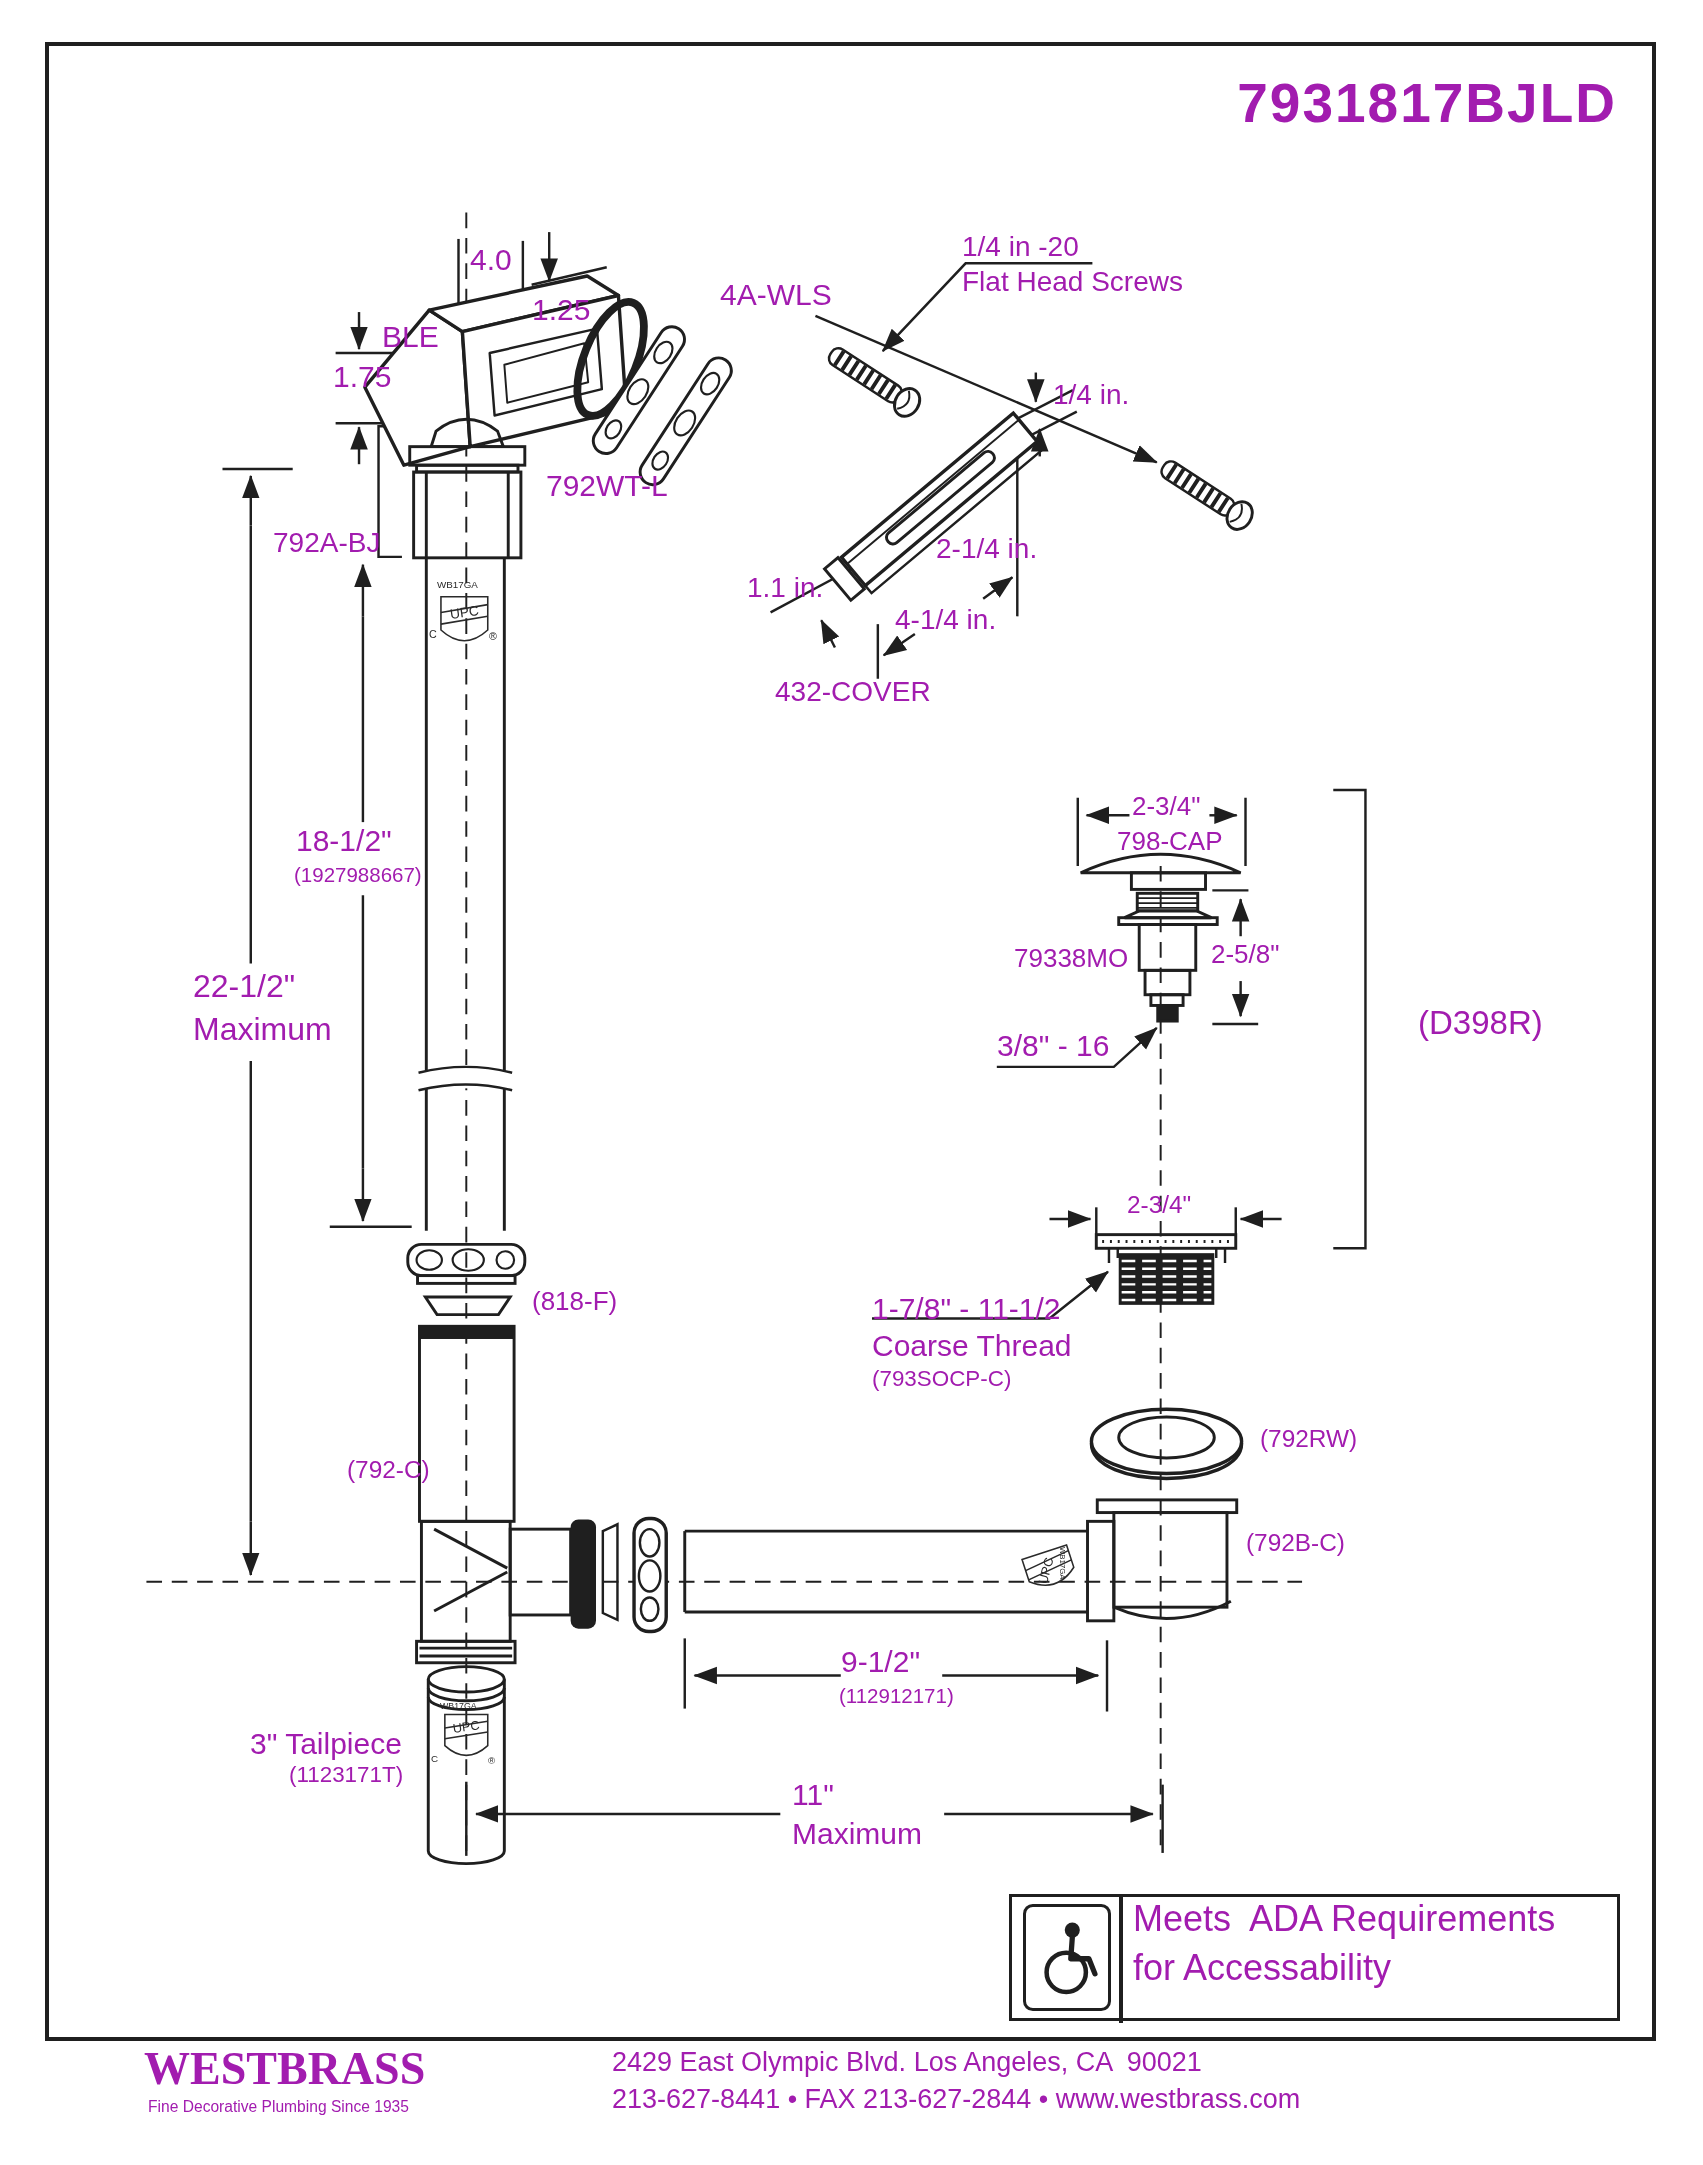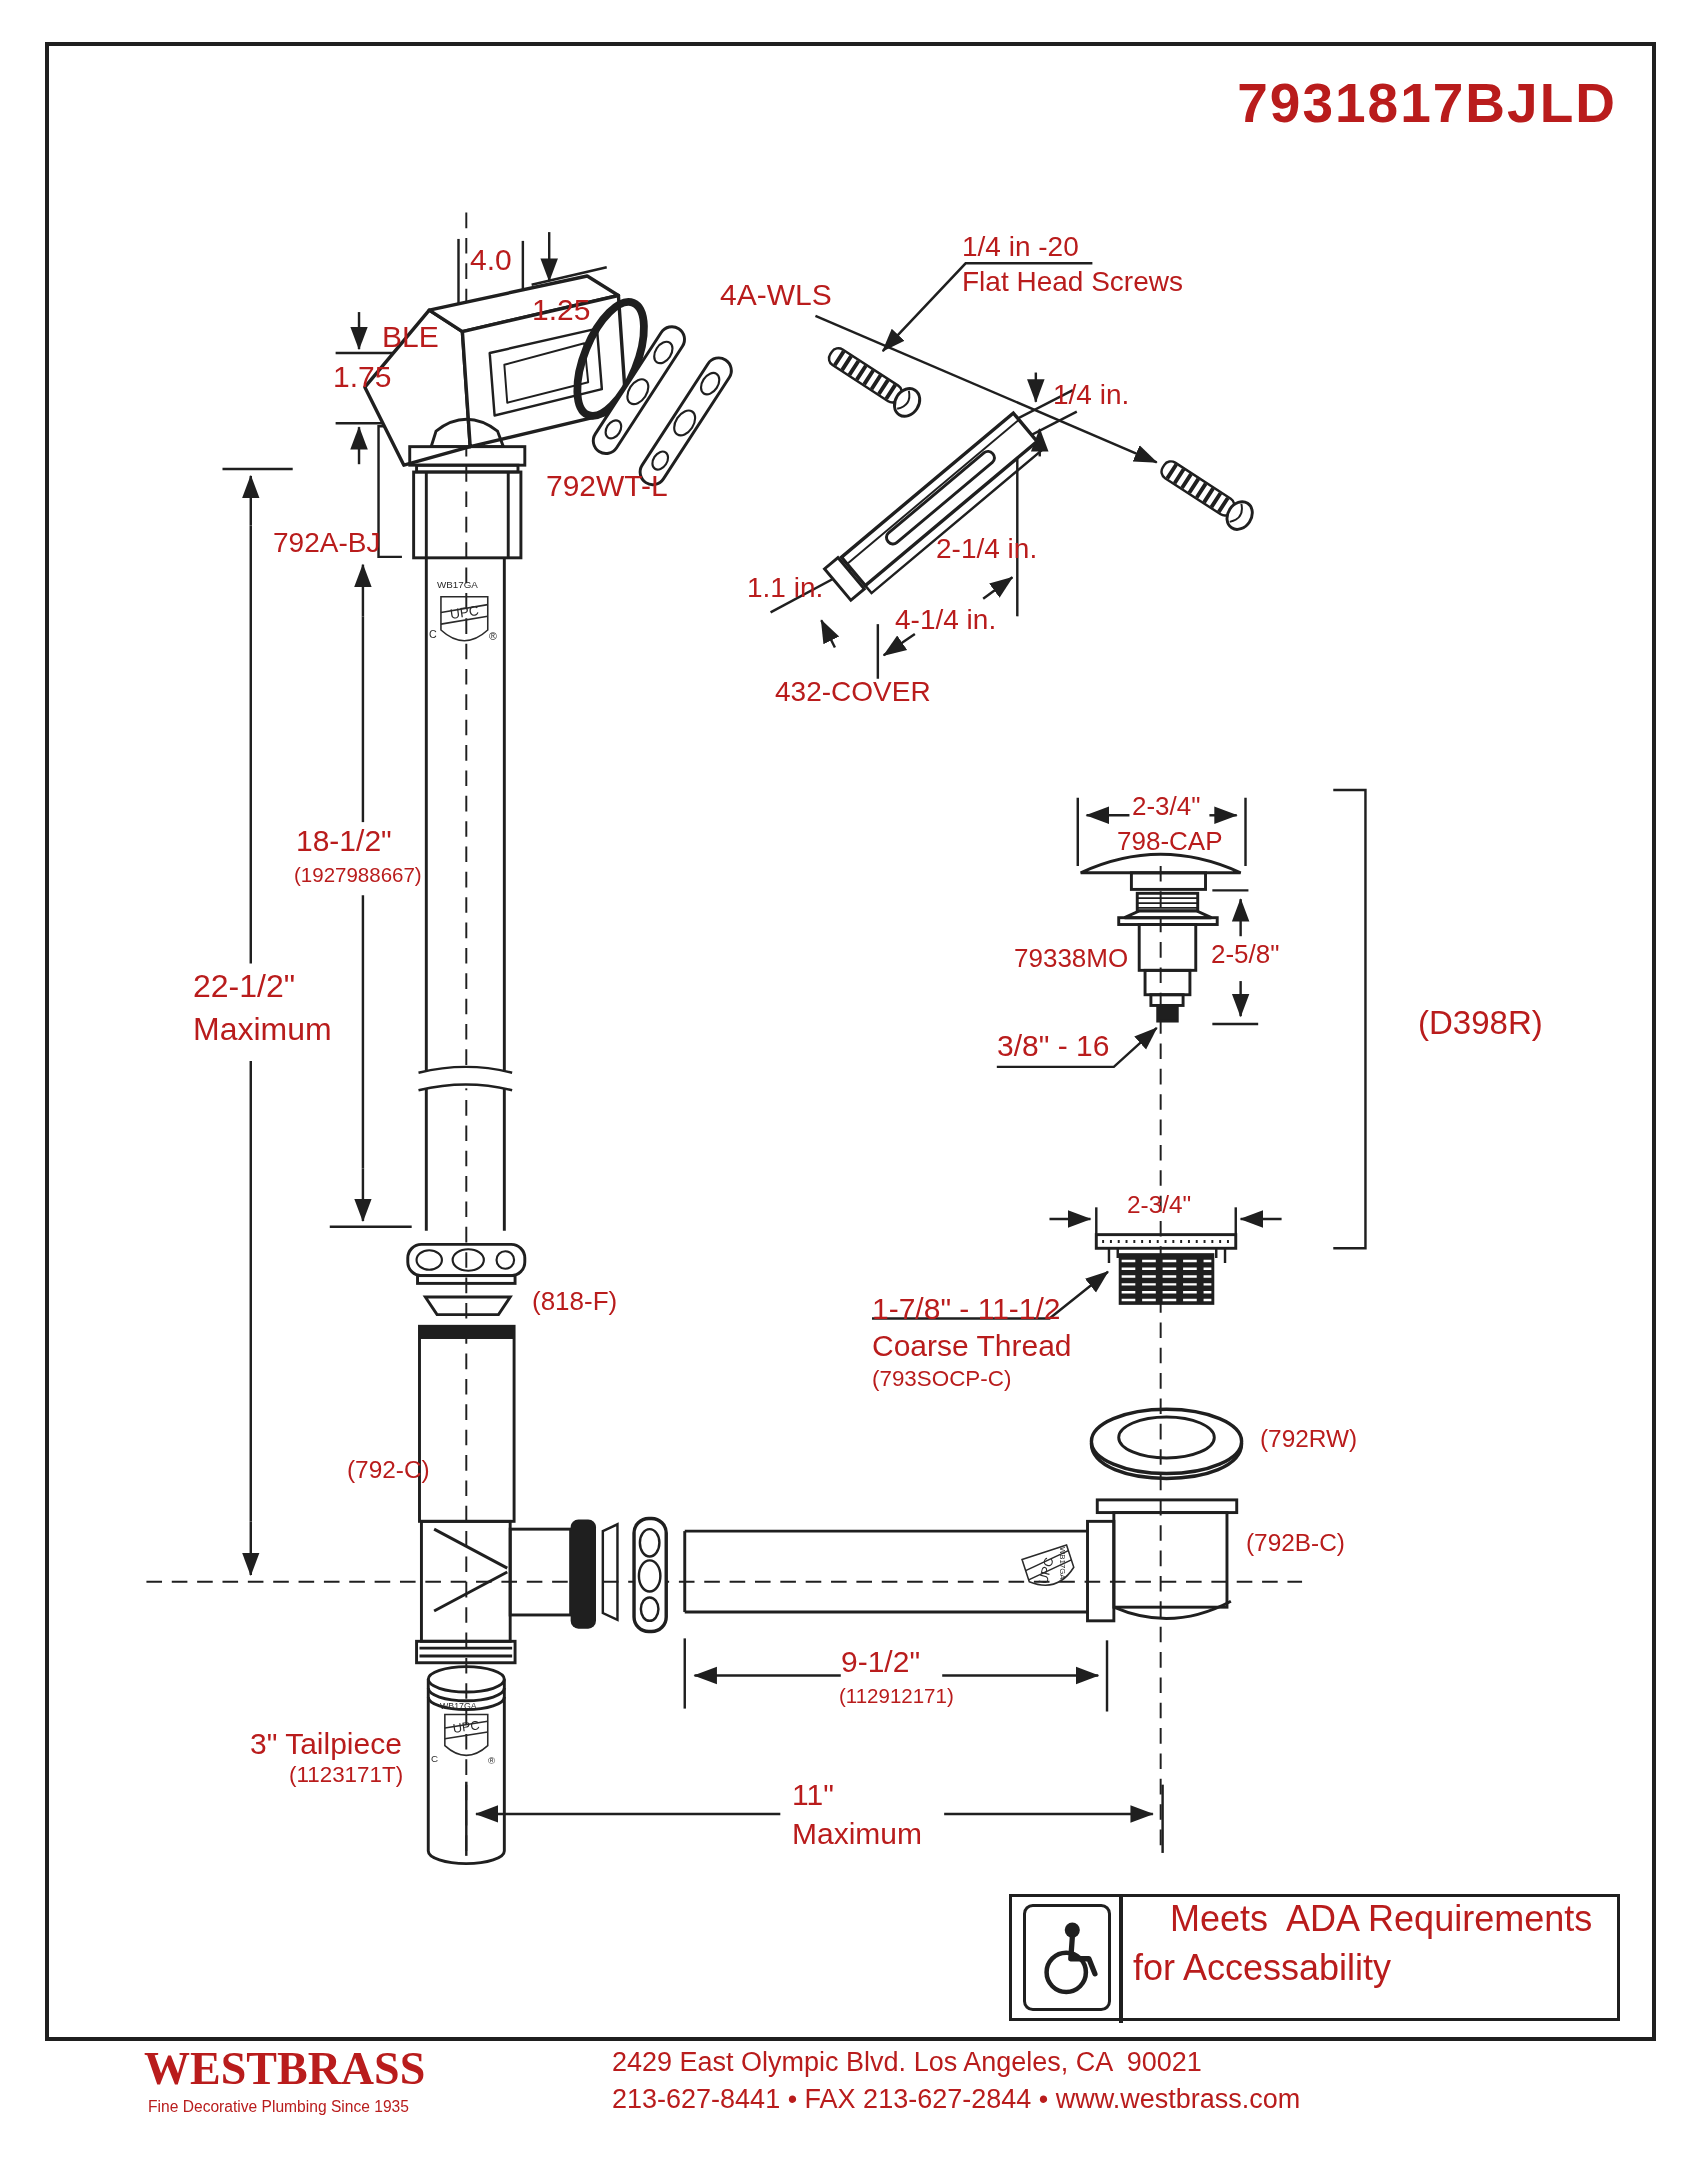--- a/index.html
+++ b/index.html
@@ -1,20 +1,20 @@
 <!DOCTYPE html>
 <html><head>
 <meta charset="utf-8">
 <style>
   html,body{margin:0;padding:0;}
   body{width:1704px;height:2165px;background:#fff;position:relative;
        font-family:"Liberation Sans",sans-serif;color:#1f1f1f;overflow:hidden;}
   .frame{position:absolute;left:45px;top:42px;width:1603px;height:1991px;
          border:4.9px solid #1f1f1f;}
-  .lbl{position:absolute;white-space:pre;line-height:1.08;color:#b91c1c;}
+  .lbl{position:absolute;white-space:pre;line-height:1.08;color:#a21caf;}
   .stamp{position:absolute;white-space:pre;color:#2a2a2a;transform-origin:left top;}
   svg.art{position:absolute;left:0;top:0;pointer-events:none;}
   .title{font-weight:600;letter-spacing:2px;text-align:right;width:380px;}
   .ada-box{position:absolute;left:1009px;top:1894px;width:605px;height:121px;
            border:3.9px solid #1f1f1f;}
   .ada-icon{position:absolute;left:1023px;top:1904px;width:82px;height:101px;
             border:3.9px solid #1f1f1f;border-radius:9.8px;display:flex;
             align-items:center;justify-content:center;}
   .ada-divider{position:absolute;left:1119px;top:1894px;width:3.9px;height:129px;background:#1f1f1f;}
   .brand{font-family:"Liberation Serif",serif;font-weight:700;}
@@ -342,20 +342,20 @@
 
 <div class="ada-box"></div>
 <div class="ada-divider"></div>
 <div class="ada-icon">
   <svg width="68" height="90" viewBox="0 0 90 110">
     <circle cx="52" cy="18" r="10" fill="#1f1f1f"></circle>
     <path d="M52 28 L50 56 L74 56 L82 76" fill="none" stroke="#1f1f1f" stroke-width="7" stroke-linecap="round" stroke-linejoin="round"></path>
     <circle cx="44" cy="74" r="26" fill="none" stroke="#1f1f1f" stroke-width="6"></circle>
   </svg>
 </div>
-<div class="lbl" style="left:1133px;top:1900px;font-size:36px;margin-left:37px;">Meets  ADA Requirements</div>
+<div class="lbl" style="left:1133px;top:1900px;font-size:36px;">Meets  ADA Requirements</div>
 <div class="lbl" style="left:1133px;top:1949px;font-size:36px;">for Accessability</div>
 
 <div class="lbl brand" style="left:144px;top:2044px;font-size:46px;">WESTBRASS</div>
 <div class="lbl tagline" style="left:146px;top:2099px;font-size:15.6px;width:265px;">Fine Decorative Plumbing Since 1935</div>
 <div class="lbl" style="left:612px;top:2048px;font-size:27px;">2429 East Olympic Blvd. Los Angeles, CA  90021</div>
 <div class="lbl" style="left:612px;top:2085px;font-size:27px;">213-627-8441 • FAX 213-627-2844 • www.westbrass.com</div>
 
 
 </body></html>

